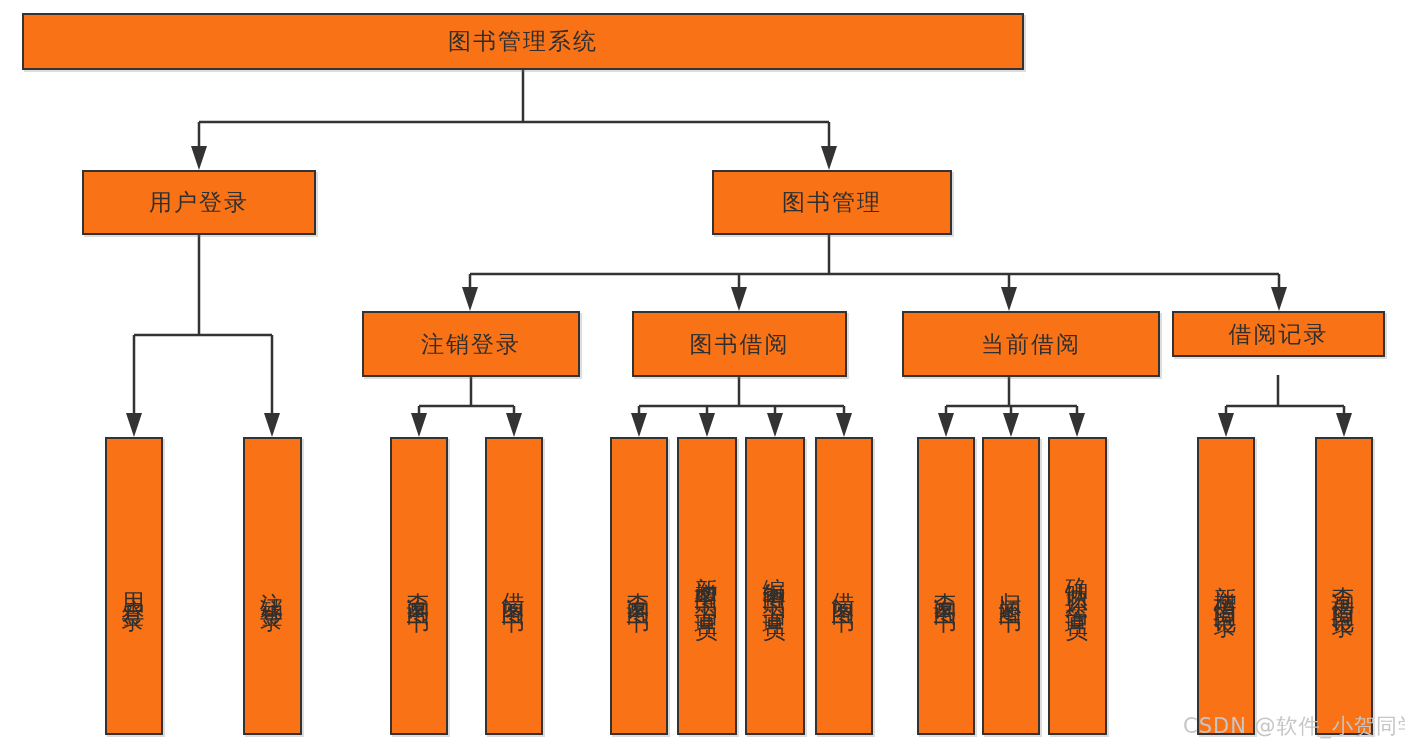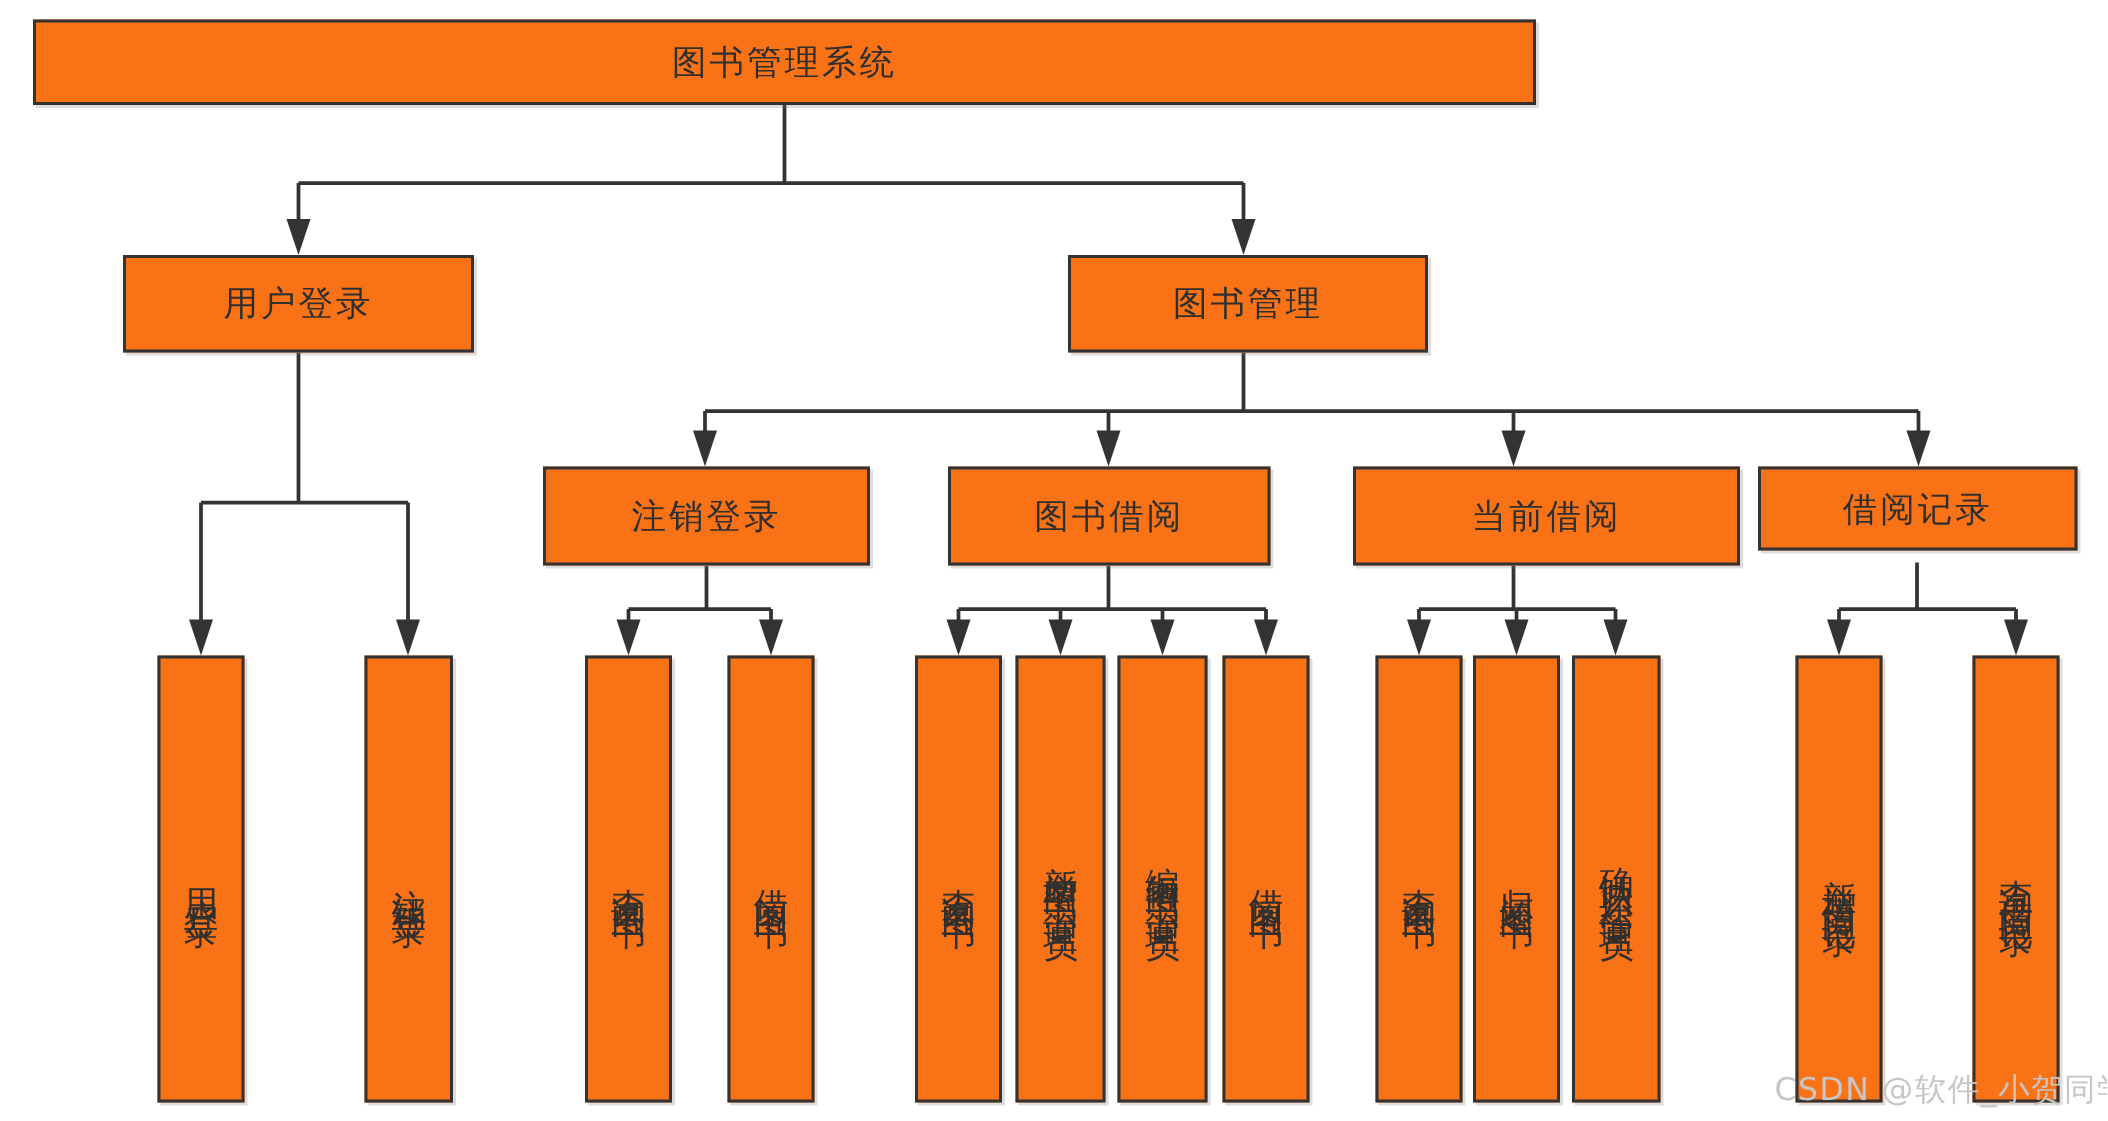--- a/index.html
+++ b/index.html
@@ -90,21 +90,21 @@
   </svg>
 
   <div class="node" style="left:22px; top:13px; width:1002px; height:57px;">图书管理系统</div>
 
   <div class="node" style="left:82px; top:170px; width:234px; height:65px;">用户登录</div>
   <div class="node" style="left:712px; top:170px; width:240px; height:65px;">图书管理</div>
 
   <div class="node" style="left:362px; top:311px; width:218px; height:66px;">注销登录</div>
   <div class="node" style="left:632px; top:311px; width:215px; height:66px;">图书借阅</div>
   <div class="node" style="left:902px; top:311px; width:258px; height:66px;">当前借阅</div>
-  <div class="node" style="left:1172px; top:311px; width:213px; height:56px;">借阅记录</div>
+  <div class="node" style="left:1172px; top:311px; width:213px; height:46px;">借阅记录</div>
 
   <div class="node vnode" style="left:105px; top:437px; width:58px; height:298px;">用户登录</div>
   <div class="node vnode" style="left:243px; top:437px; width:59px; height:298px;">注销登录</div>
 
   <div class="node vnode" style="left:390px; top:437px; width:58px; height:298px;">查询图书</div>
   <div class="node vnode" style="left:485px; top:437px; width:58px; height:298px;">借阅图书</div>
 
   <div class="node vnode" style="left:610px; top:437px; width:58px; height:298px;">查询图书</div>
   <div class="node vnode" style="left:677px; top:437px; width:60px; height:298px;">新增图书（管理员）</div>
   <div class="node vnode" style="left:745px; top:437px; width:60px; height:298px;">编辑图书（管理员）</div>

